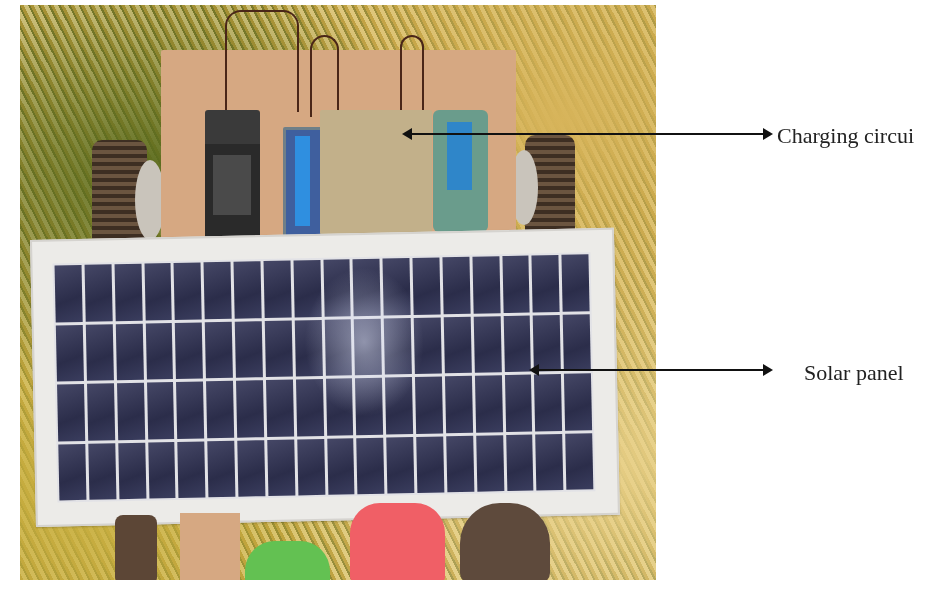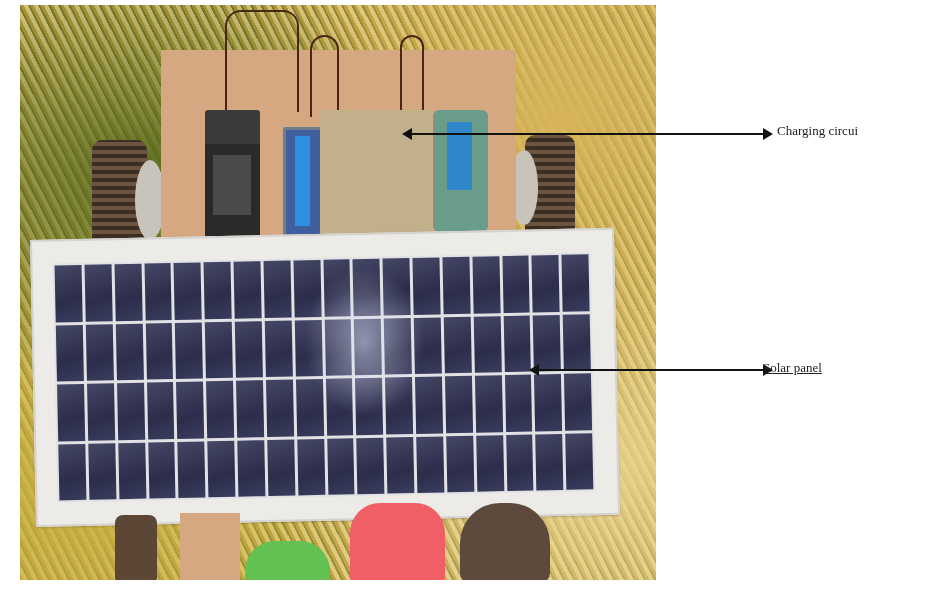--- a/index.html
+++ b/index.html
@@ -45,21 +45,21 @@
   .red-part { position: absolute; left: 330px; top: 0; width: 95px; height: 78px; background: #f05f66; border-radius: 30px 30px 4px 4px; }
   .green-part { position: absolute; left: 225px; top: 38px; width: 85px; height: 45px; background: #63c152; border-radius: 30px 30px 0 0; }
   .dark-wheel { position: absolute; left: 440px; top: 0; width: 90px; height: 80px; background: #5e4a3c; border-radius: 40px 40px 10px 10px; }
   .left-wheel { position: absolute; left: 95px; top: 12px; width: 42px; height: 70px; background: #5c4636; border-radius: 8px; }
 
   .arrow { position: absolute; height: 2px; background: #111; }
   .arrow .head-left, .arrow .head-right { position: absolute; top: -5px; width: 0; height: 0; border-top: 6px solid transparent; border-bottom: 6px solid transparent; }
   .arrow .head-left { left: -8px; border-right: 10px solid #111; }
   .arrow .head-right { right: -8px; border-left: 10px solid #111; }
 
-  .label { position: absolute; font-size: 13px; color: #222; white-space: nowrap; }
+  .label { position: absolute; font-size: 22px; color: #222; white-space: nowrap; }
 </style>
 </head>
 <body>
 
 <div class="photo">
   <div class="wheel" style="left:72px;top:135px;width:55px;height:118px;"></div>
   <div class="wheel hub" style="left:115px;top:155px;width:30px;height:80px;"></div>
   <div class="wheel" style="left:505px;top:130px;width:50px;height:115px;"></div>
   <div class="wheel hub" style="left:490px;top:145px;width:28px;height:75px;"></div>
 
@@ -162,13 +162,13 @@
 <div class="arrow" style="left:410px;top:133px;width:355px;">
   <span class="head-left"></span>
   <span class="head-right"></span>
 </div>
 <div class="label" style="left:777px;top:123px;">Charging circui</div>
 
 <div class="arrow" style="left:537px;top:369px;width:228px;">
   <span class="head-left"></span>
   <span class="head-right"></span>
 </div>
-<div class="label" style="left:763px;top:360px;text-decoration:underline;">Solar panel</div>
+<div class="label" style="left:804px;top:360px;">Solar panel</div>
 
 </body></html>

